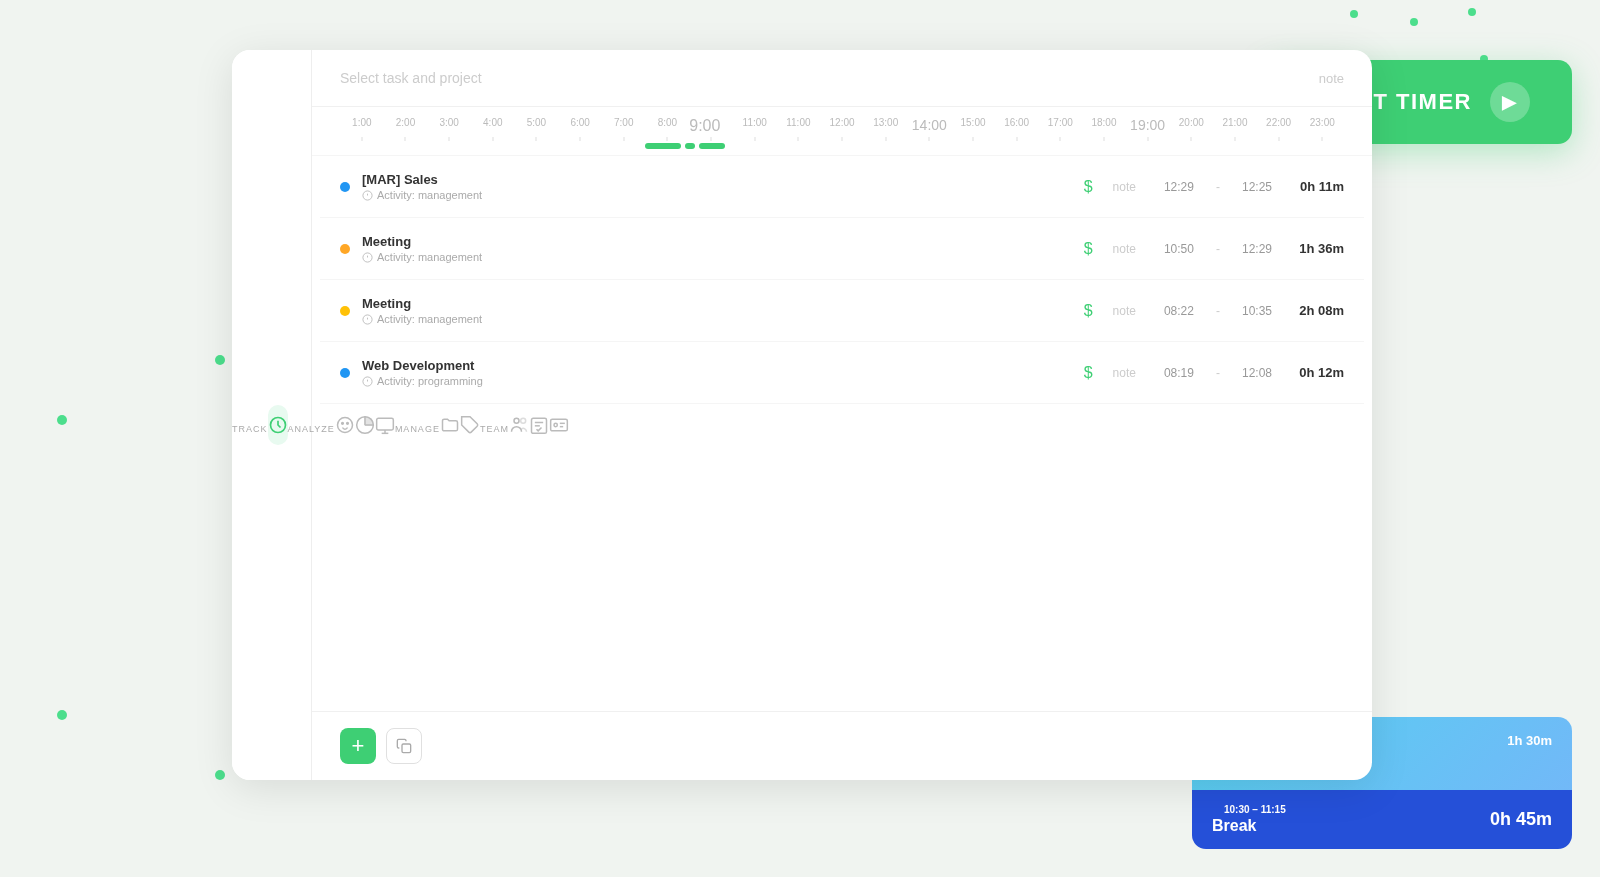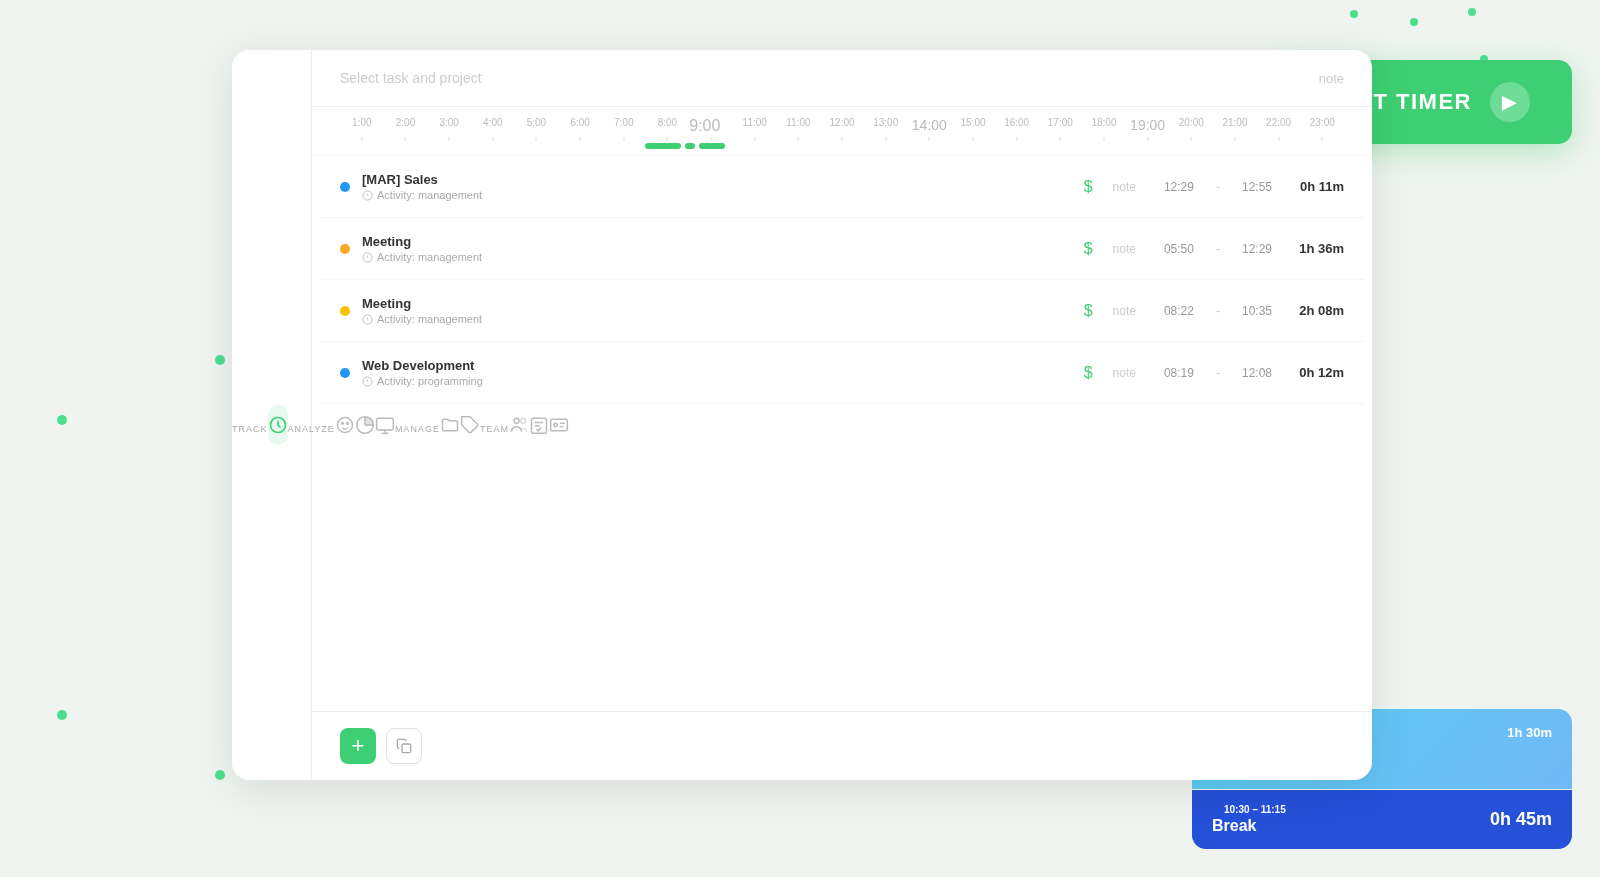--- a/index.html
+++ b/index.html
@@ -257,21 +257,21 @@
       border-radius: 50%;
       display: flex;
       align-items: center;
       justify-content: center;
       font-size: 18px;
     }
 
     
     .tooltip-sales {
       position: absolute;
-      bottom: 88px;
+      bottom: 80px;
       right: 28px;
       width: 380px;
       background: linear-gradient(135deg, #56d0f0, #72b8f8);
       border-radius: 14px 14px 0 0;
       padding: 16px 20px 18px;
       color: #fff;
     }
     .tooltip-header {
       display: flex;
       justify-content: space-between;
@@ -489,41 +489,41 @@
           <line x1="12" y1="16" x2="12.01" y2="16"></line>
         </svg>
         Activity: management
       </div>
     </div>
     <div class="entry-dollar">$</div>
     <div class="entry-note">note</div>
     <div class="entry-time-range">
       <span>12:29</span>
       <span class="entry-dash">-</span>
-      <span>12:55</span>
+      <span>12:25</span>
     </div>
     <div class="entry-duration">0h 11m</div>
   </div>
         <div class="entry-row">
     <div class="entry-dot" style="background:#FFA726;"></div>
     <div class="entry-info">
       <div class="entry-title">Meeting</div>
       <div class="entry-activity">
         <svg width="11" height="11" viewBox="0 0 24 24" fill="none" stroke="#bbb" stroke-width="2">
           <circle cx="12" cy="12" r="10"></circle>
           <line x1="12" y1="8" x2="12" y2="12"></line>
           <line x1="12" y1="16" x2="12.01" y2="16"></line>
         </svg>
         Activity: management
       </div>
     </div>
     <div class="entry-dollar">$</div>
     <div class="entry-note">note</div>
     <div class="entry-time-range">
-      <span>05:50</span>
+      <span>10:50</span>
       <span class="entry-dash">-</span>
       <span>12:29</span>
     </div>
     <div class="entry-duration">1h 36m</div>
   </div>
         <div class="entry-row">
     <div class="entry-dot" style="background:#FFC107;"></div>
     <div class="entry-info">
       <div class="entry-title">Meeting</div>
       <div class="entry-activity">

